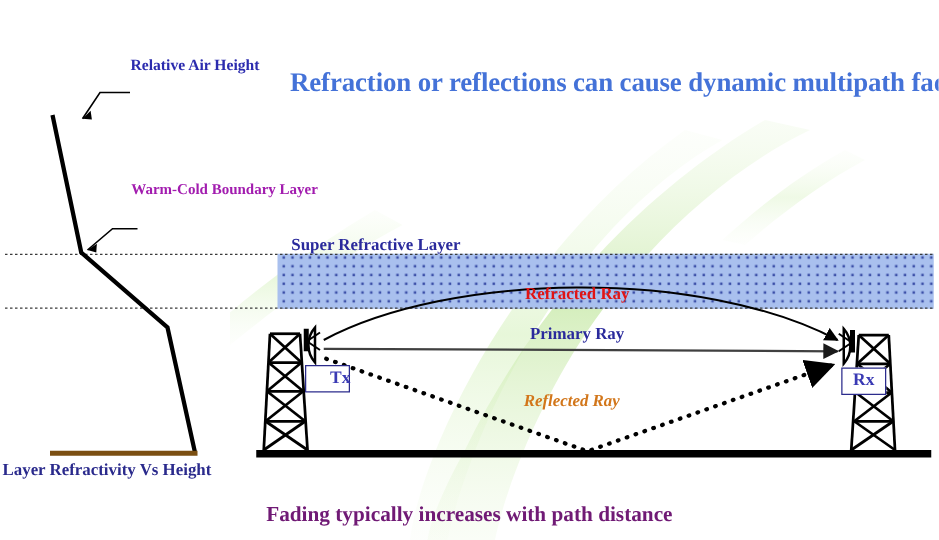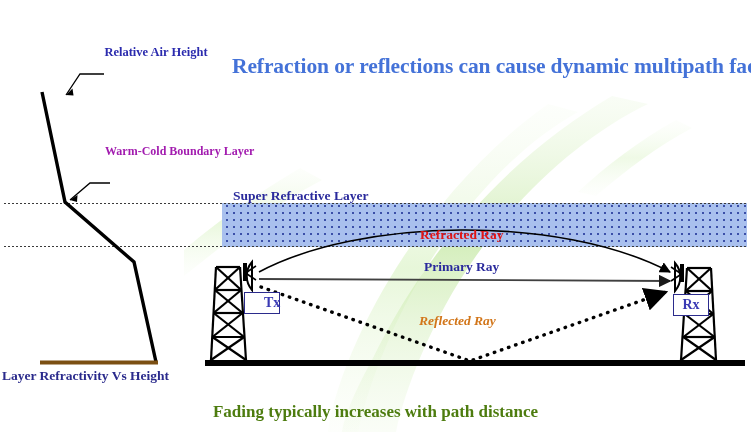--- a/index.html
+++ b/index.html
@@ -89,21 +89,21 @@
     font-size: 13.5px;
     color: #d2761a;
     font-style: italic;
   }
   #lbl-footer {
     left: 0px;
     top: 402px;
     width: 751px;
     text-align: center;
     font-size: 17px;
-    color: #4d7c0f;
+    color: #701a75;
   }
   
   .station-box {
     position: absolute;
     border: 1px solid #2b2b8c;
     background: #ffffff;
     text-align: center;
     font-family: "Liberation Serif", serif;
     font-weight: bold;
     font-size: 14px;

